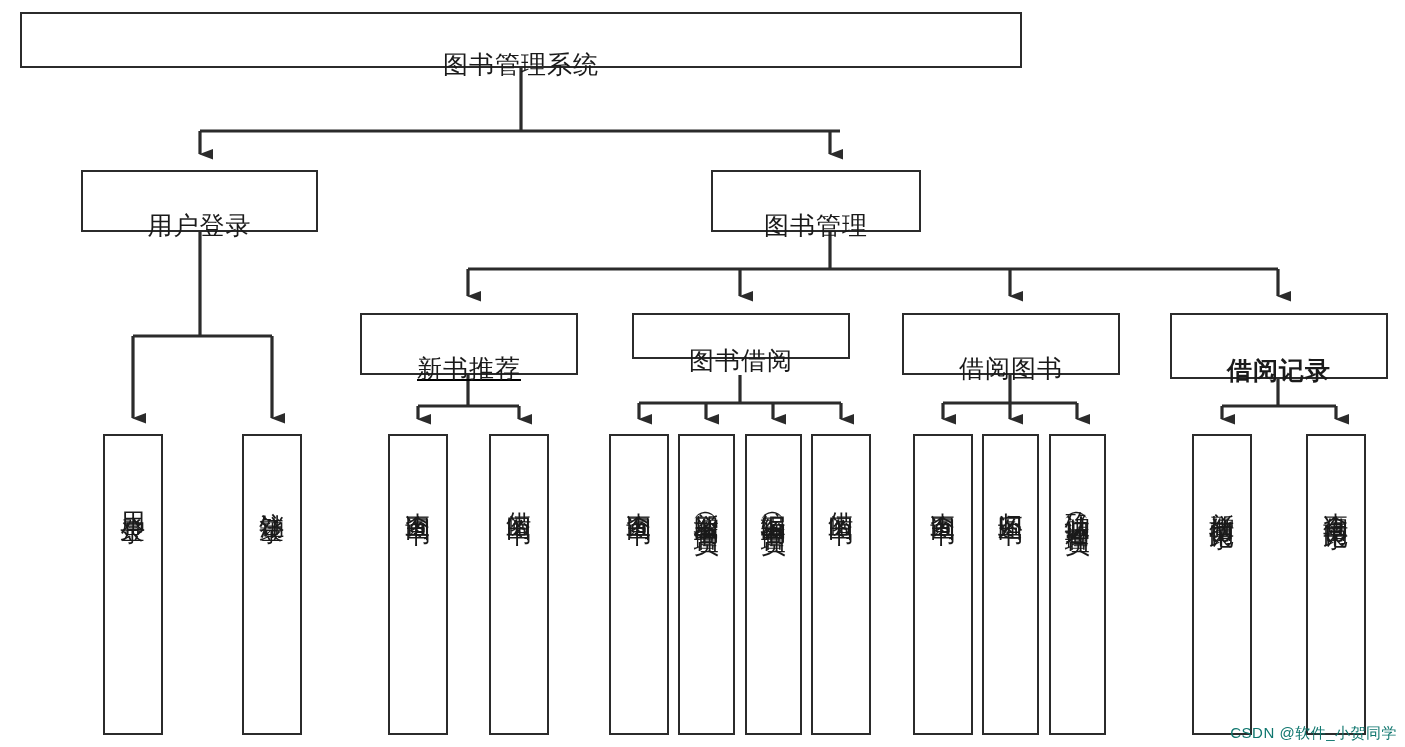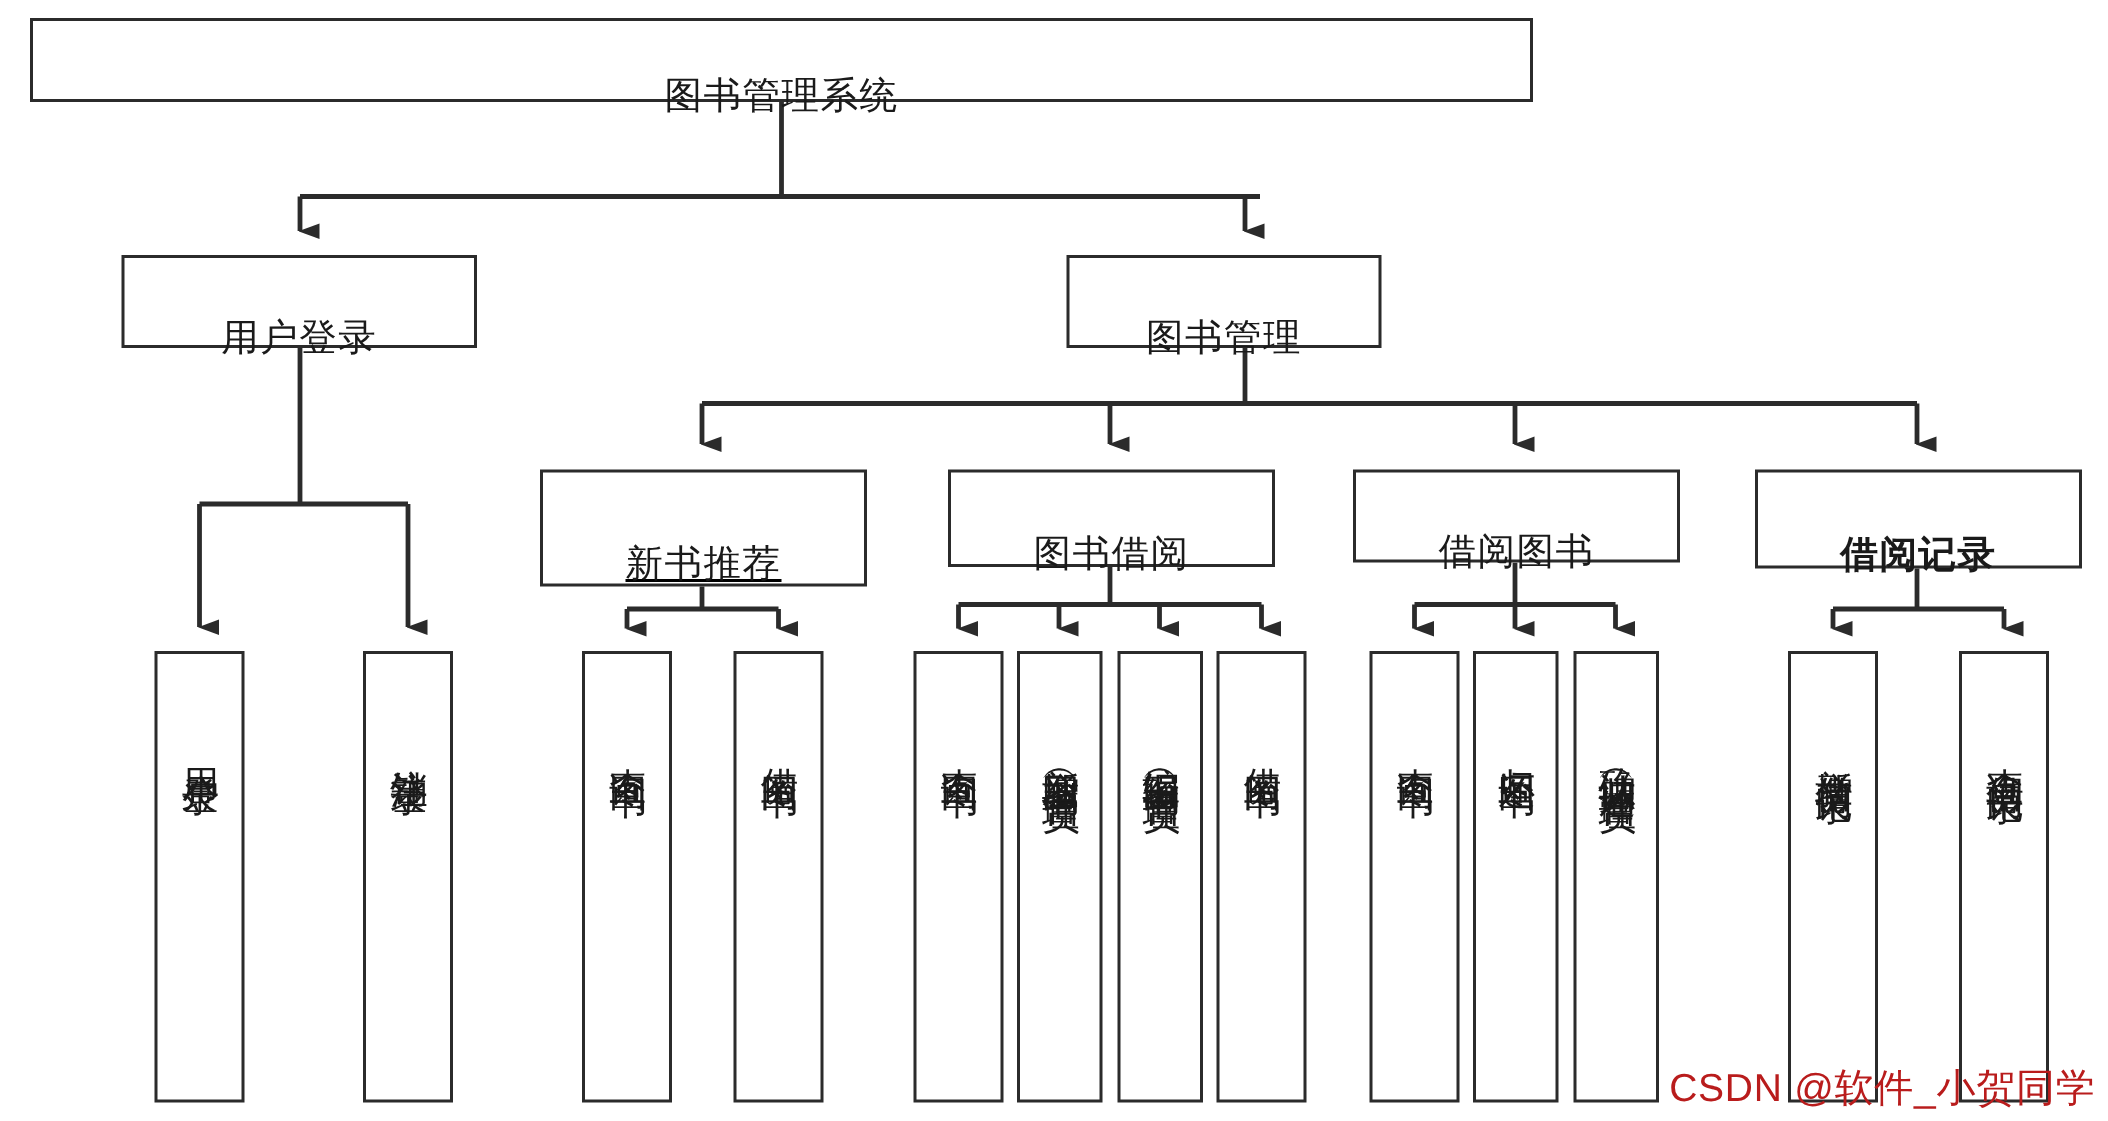--- a/index.html
+++ b/index.html
@@ -63,22 +63,22 @@
     line-height: 1.05;
     letter-spacing: 3px;
     white-space: normal;
     max-height: 100%;
     text-align: left;
   }
   #watermark {
     position: absolute;
     right: 8px;
     bottom: 4px;
-    font-size: 26px;
-    color: #b91c1c;
+    font-size: 15px;
+    color: #0f766e;
     letter-spacing: 0.5px;
     z-index: 9;
     white-space: nowrap;
     font-family: "Liberation Sans", "DejaVu Sans", sans-serif;
   }
 </style>
 </head>
 <body>
 
 <div id="diagram-root">
@@ -140,25 +140,25 @@
   </div>
 
   <div class="node horiz" style="left:81px; top:170px; width:237px; height:62px;">
     <span class="node-label">用户登录</span>
   </div>
 
   <div class="node horiz" style="left:711px; top:170px; width:210px; height:62px;">
     <span class="node-label">图书管理</span>
   </div>
 
-  <div class="node horiz" style="left:360px; top:313px; width:218px; height:78px;text-decoration:underline;">
+  <div class="node horiz" style="left:360px; top:313px; width:218px; height:62px;text-decoration:underline;">
     <span class="node-label">新书推荐</span>
   </div>
 
-  <div class="node horiz" style="left:632px; top:313px; width:218px; height:65px;justify-content:center;">
+  <div class="node horiz" style="left:632px; top:313px; width:218px; height:46px;justify-content:center;">
     <span class="node-label">图书借阅</span>
   </div>
 
   <div class="node horiz" style="left:902px; top:313px; width:218px; height:62px;">
     <span class="node-label">借阅图书</span>
   </div>
 
   <div class="node horiz" style="left:1170px; top:313px; width:218px; height:66px;font-weight:bold;">
     <span class="node-label">借阅记录</span>
   </div>

